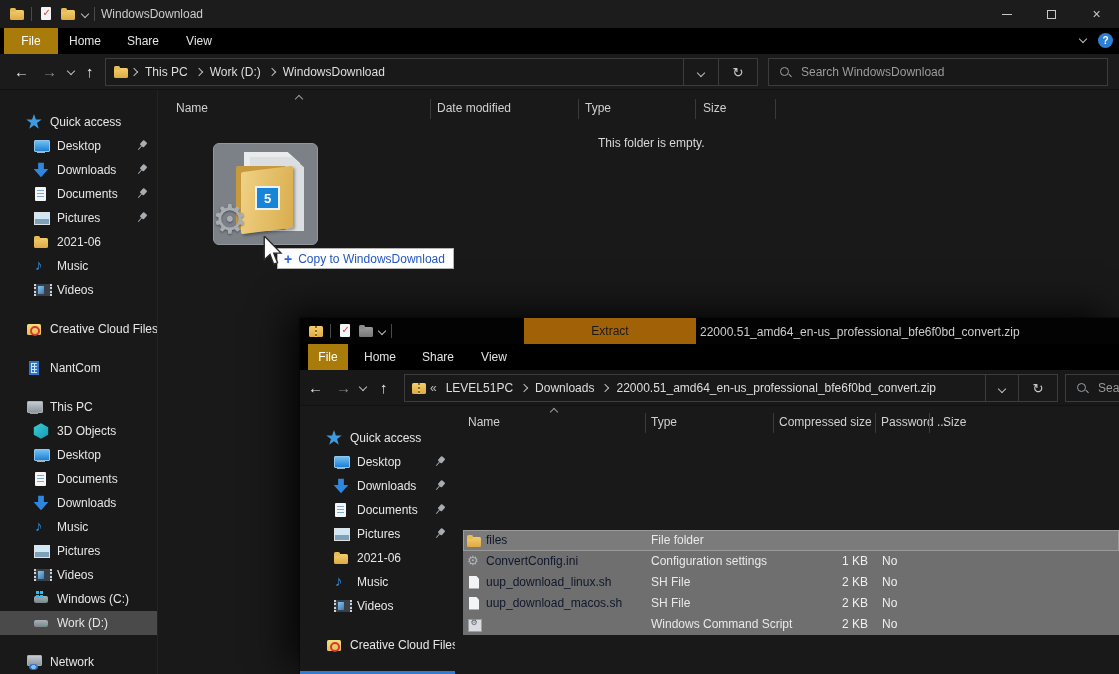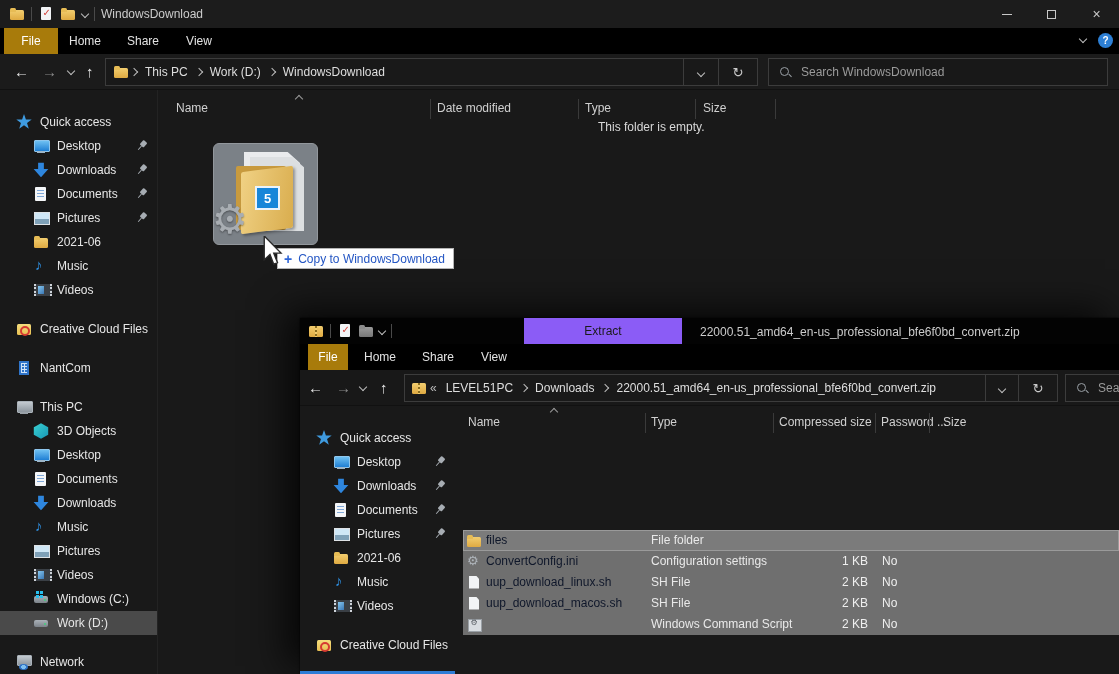--- a/index.html
+++ b/index.html
@@ -54,21 +54,21 @@
   .mag { width:13px; height:13px; position:relative; flex:0 0 auto; }
   .mag::before { content:""; position:absolute; left:1px; top:1px; width:7px; height:7px; border:1.4px solid #9aa0a6; border-radius:50%; }
   .mag::after { content:""; position:absolute; left:9px; top:9px; width:4px; height:1.4px; background:#9aa0a6; transform:rotate(45deg); }
 
   .help { width:15px; height:15px; border-radius:50%; background:#2d7fd4; color:#fff; font-size:10px; font-weight:bold; display:flex; align-items:center; justify-content:center; }
 
   
   .sidebar { position:absolute; left:0; width:158px; bottom:0; overflow:hidden; padding-top:20px; background:#191919; }
   #w1 .sidebar { top:90px; border-right:1px solid #232323; }
   #w2 .sidebar { top:88px; width:155px; }
-  .si { height:24px; display:flex; align-items:center; gap:8px; padding-left:16px; white-space:nowrap; }
+  .si { height:24px; display:flex; align-items:center; gap:8px; padding-left:26px; white-space:nowrap; }
   .si.ind { padding-left:33px; }
   .si.sel { background:#4a4a4a; }
   .si.gap8 { margin-top:15px; }
   .si .lbl { color:#e6e6e6; font-size:12px; }
   .pin { width:11px; height:12px; position:relative; margin-left:auto; margin-right:10px; transform:rotate(42deg); flex:0 0 auto; }
   .pin::before { content:""; position:absolute; left:3px; top:0; width:5px; height:6px; background:#a7adb3; border-radius:1px; }
   .pin::after { content:""; position:absolute; left:4.8px; top:6px; width:1.6px; height:5px; background:#a7adb3; }
 
   
   .icn { position:relative; display:inline-block; width:16px; height:16px; flex:0 0 auto; }
@@ -119,21 +119,21 @@
   .frow { position:absolute; left:8px; right:0; height:21px; background:#6f6f6f; }
   .frow.first { background:#7b7b7b; box-shadow:inset 0 0 0 1px #9a9a9a; }
   .frow .c-ic { position:absolute; left:3px; top:2.5px; }
   .frow .cell { position:absolute; top:0; line-height:21px; white-space:nowrap; color:#0f172a; }
   .frow .c-name { left:23px; }
   .frow .c-type { left:188px; color:#e9e9e9; }
   .frow .c-csize { left:250px; width:155px; text-align:right; color:#efefef; }
   .frow .c-pass { left:419px; color:#efefef; }
 
   
-  .ctxgroup { position:absolute; left:224px; top:0; width:158px; height:26px; background:#8b5cf6; color:#1a1a1a; display:flex; align-items:center; justify-content:center; font-size:12px; }
+  .ctxgroup { position:absolute; left:224px; top:0; width:172px; height:26px; background:#a16207; color:#1a1a1a; display:flex; align-items:center; justify-content:center; font-size:12px; }
   .ctxtab { position:absolute; left:224px; top:0; width:158px; height:26px; background:#101010; color:#f2f2f2; display:flex; align-items:center; justify-content:center; font-size:12px; }
 
   
   #dragtile { position:absolute; left:213px; top:143px; width:105px; height:102px; background:#7b8187; border:1px solid #92979c; border-radius:6px; z-index:20; }
   .paper1 { position:absolute; left:30px; top:8px; width:56px; height:78px; background:#e9ebed; clip-path:polygon(0 0,78% 0,100% 14%,100% 100%,0 100%); }
   .paper2 { position:absolute; left:36px; top:13px; width:54px; height:74px; background:#dcdfe1; clip-path:polygon(0 0,78% 0,100% 14%,100% 100%,0 100%); }
   .fback  { position:absolute; left:22px; top:22px; width:50px; height:64px; background:#c89a3e; border-radius:2px; }
   .ffront { position:absolute; left:27px; top:25px; width:52px; height:62px; background:linear-gradient(100deg,#f0d184,#d9ad4e); transform:skewY(-7deg); border-radius:2px; box-shadow:2px 2px 3px rgba(0,0,0,.35); }
   .gear { position:absolute; left:-2px; top:52px; font-size:40px; color:#a8adb2; text-shadow:0 1px 2px rgba(0,0,0,.4); }
   .badge5 { position:absolute; left:43px; top:44px; width:21px; height:20px; background:#1786d9; box-shadow:0 0 0 2px #eaf3fb; color:#fff; font-weight:bold; font-size:13px; display:flex; align-items:center; justify-content:center; }
@@ -301,21 +301,21 @@
     <div class="content">
       <span class="chev up abs" style="left:138px;top:6px;border-color:#9a9a9a"></span>
       <div class="colhdr" style="left:18px;top:11px">Name</div>
       <div class="colsep" style="left:272px;top:9px;height:20px"></div>
       <div class="colhdr" style="left:279px;top:11px">Date modified</div>
       <div class="colsep" style="left:420px;top:9px;height:20px"></div>
       <div class="colhdr" style="left:427px;top:11px">Type</div>
       <div class="colsep" style="left:537px;top:9px;height:20px"></div>
       <div class="colhdr" style="left:545px;top:11px">Size</div>
       <div class="colsep" style="left:617px;top:9px;height:20px"></div>
-      <div class="emptytxt" style="left:440px;top:30px">This folder is empty.</div>
+      <div class="emptytxt" style="left:440px;top:46px">This folder is empty.</div>
     </div>
 
     <div id="dragtile">
       <div class="paper1"></div>
       <div class="paper2"></div>
       <div class="fback"></div>
       <div class="ffront"></div>
       <div class="gear">⚙</div>
       <div class="badge5">5</div>
     </div>

